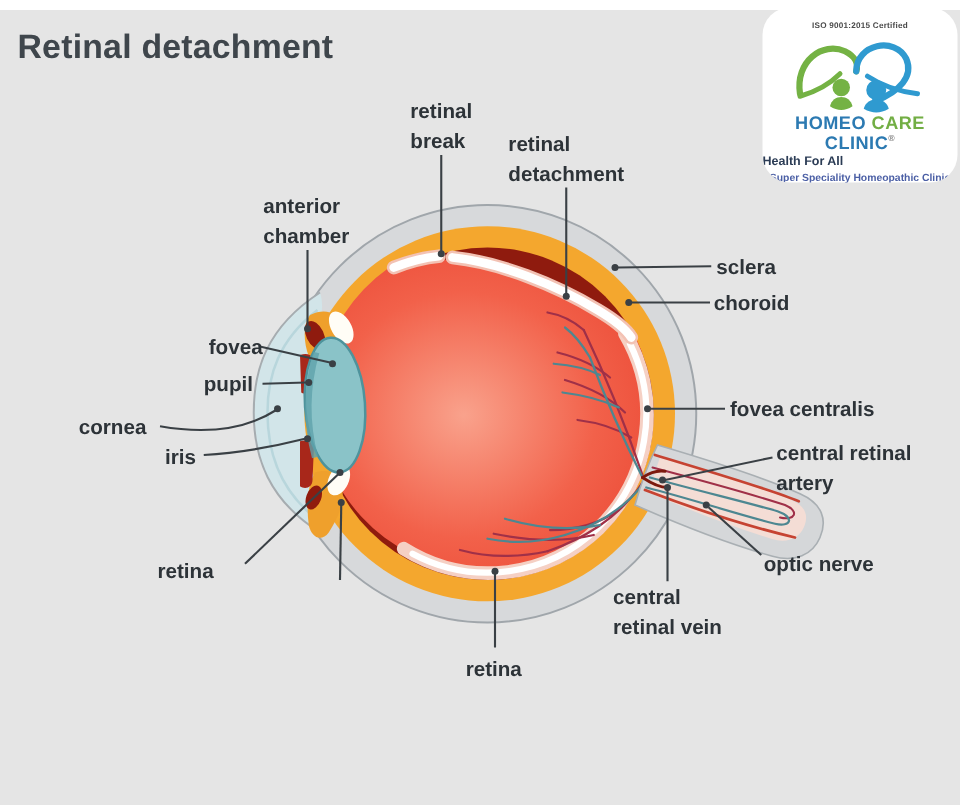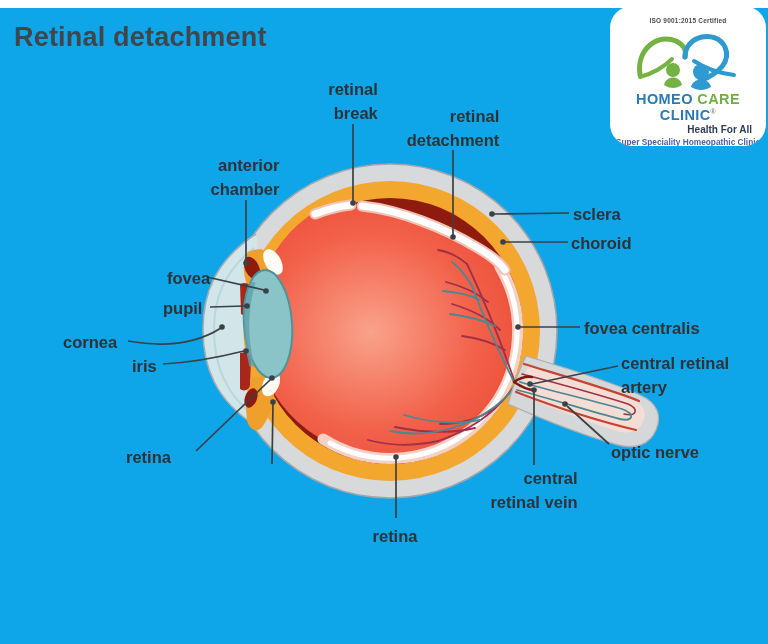--- a/index.html
+++ b/index.html
@@ -1,35 +1,35 @@
 <!DOCTYPE html>
 <html><head>
 <meta charset="utf-8">
 <style>
   html,body{margin:0;padding:0;}
   .canvas{position:relative;width:768px;height:644px;overflow:hidden;
-          background:#0ea5e9;font-family:"Liberation Sans",sans-serif;}
+          background:#e5e5e5;font-family:"Liberation Sans",sans-serif;}
   .top-strip{position:absolute;left:0;top:0;width:768px;height:8px;background:#ffffff;}
   .page-title{position:absolute;left:14px;top:22px;font-size:27px;font-weight:700;
               color:#3f464c;letter-spacing:.2px;}
   
   .lbl{position:absolute;font-size:16.5px;font-weight:700;color:#2d3338;
        line-height:24px;white-space:pre-line;}
-  .lbl.center{transform:translateX(-50%);text-align:right;}
+  .lbl.center{transform:translateX(-50%);text-align:left;}
   .diagram-svg{position:absolute;left:0;top:0;}
   
   .logo-card{position:absolute;left:610px;top:6px;width:156px;height:140px;
              background:#ffffff;border-radius:22px;text-align:center;overflow:hidden;}
   .logo-iso{margin-top:11px;font-size:6.5px;font-weight:700;color:#4a4a4a;letter-spacing:.2px;}
   .logo-heart{display:block;margin:1px auto 0;}
   .logo-name{font-size:14.5px;font-weight:700;letter-spacing:.4px;margin-top:0;}
   .logo-name .blue{color:#2c7ab2;}
   .logo-name .green{color:#72ae44;}
   .logo-name .reg{font-size:7px;color:#8a8a8a;vertical-align:super;}
-  .logo-tag{font-size:10px;font-weight:700;color:#2b3c55;text-align:right;
+  .logo-tag{font-size:10px;font-weight:700;color:#2b3c55;text-align:left;
             padding-right:14px;margin-top:1px;}
   .logo-sub{font-size:8.3px;font-weight:700;color:#4b5fa5;margin-top:2px;}
   
   .footer-band{position:absolute;left:0;top:558px;width:768px;height:86px;background:#ffffff;}
   .footer-band text{font-family:"Liberation Sans",sans-serif;font-weight:bold;
                     font-size:34px;fill:#0b0b0b;}
 </style>
 </head>
 <body>
 

